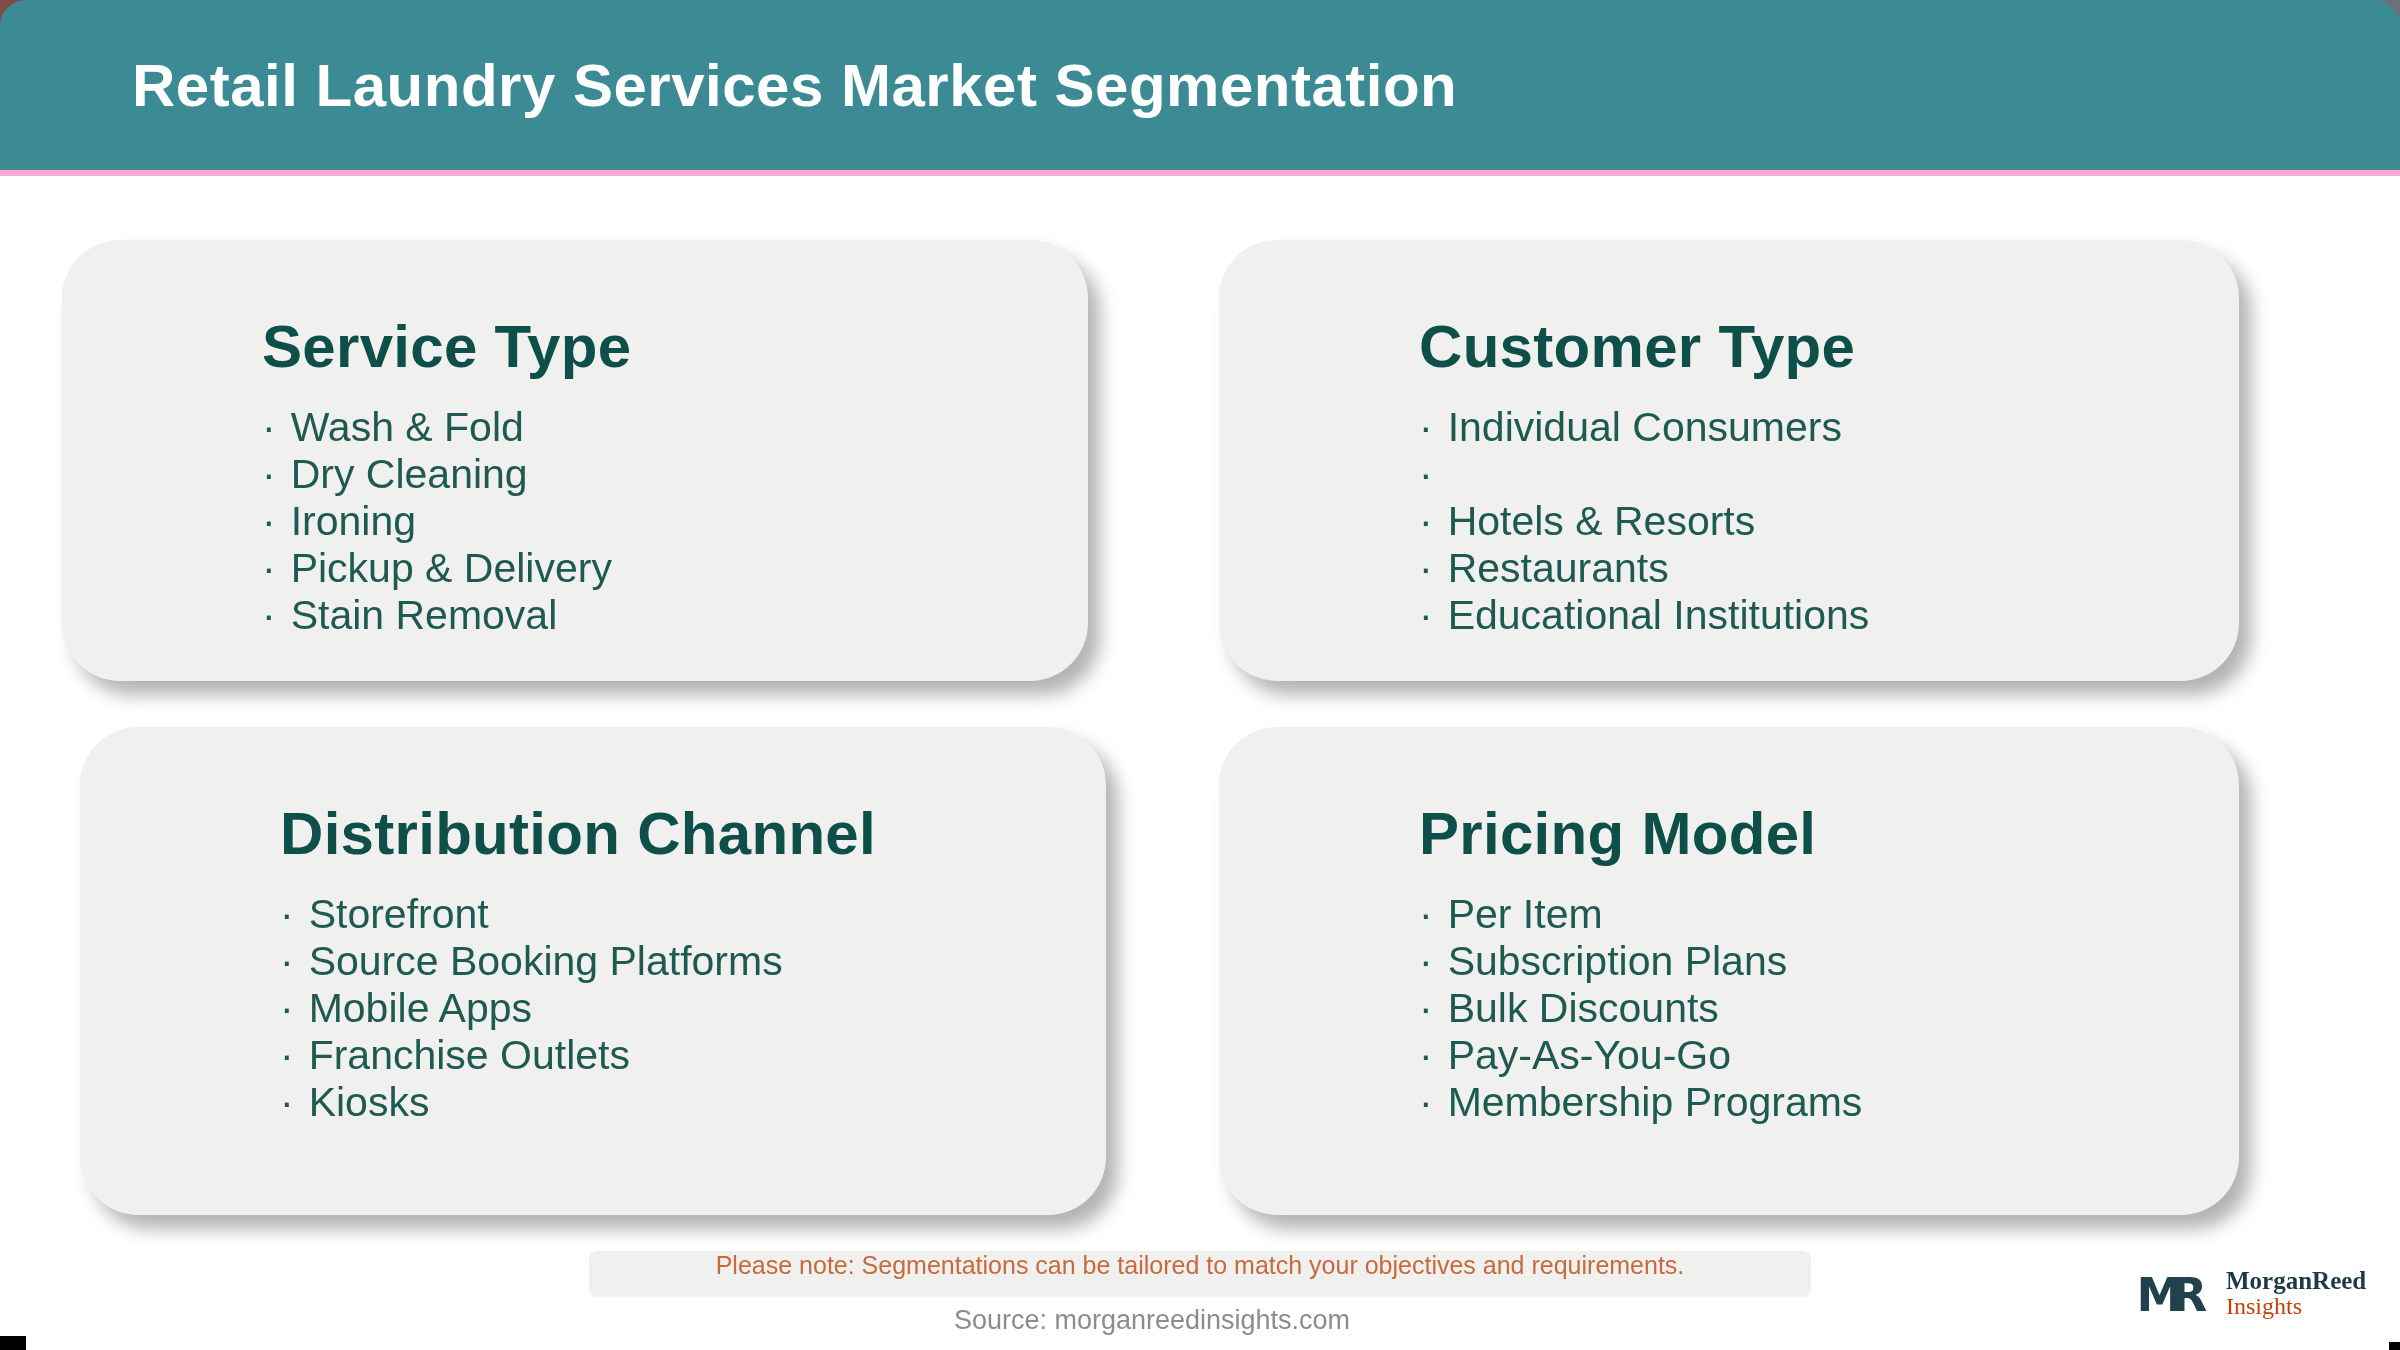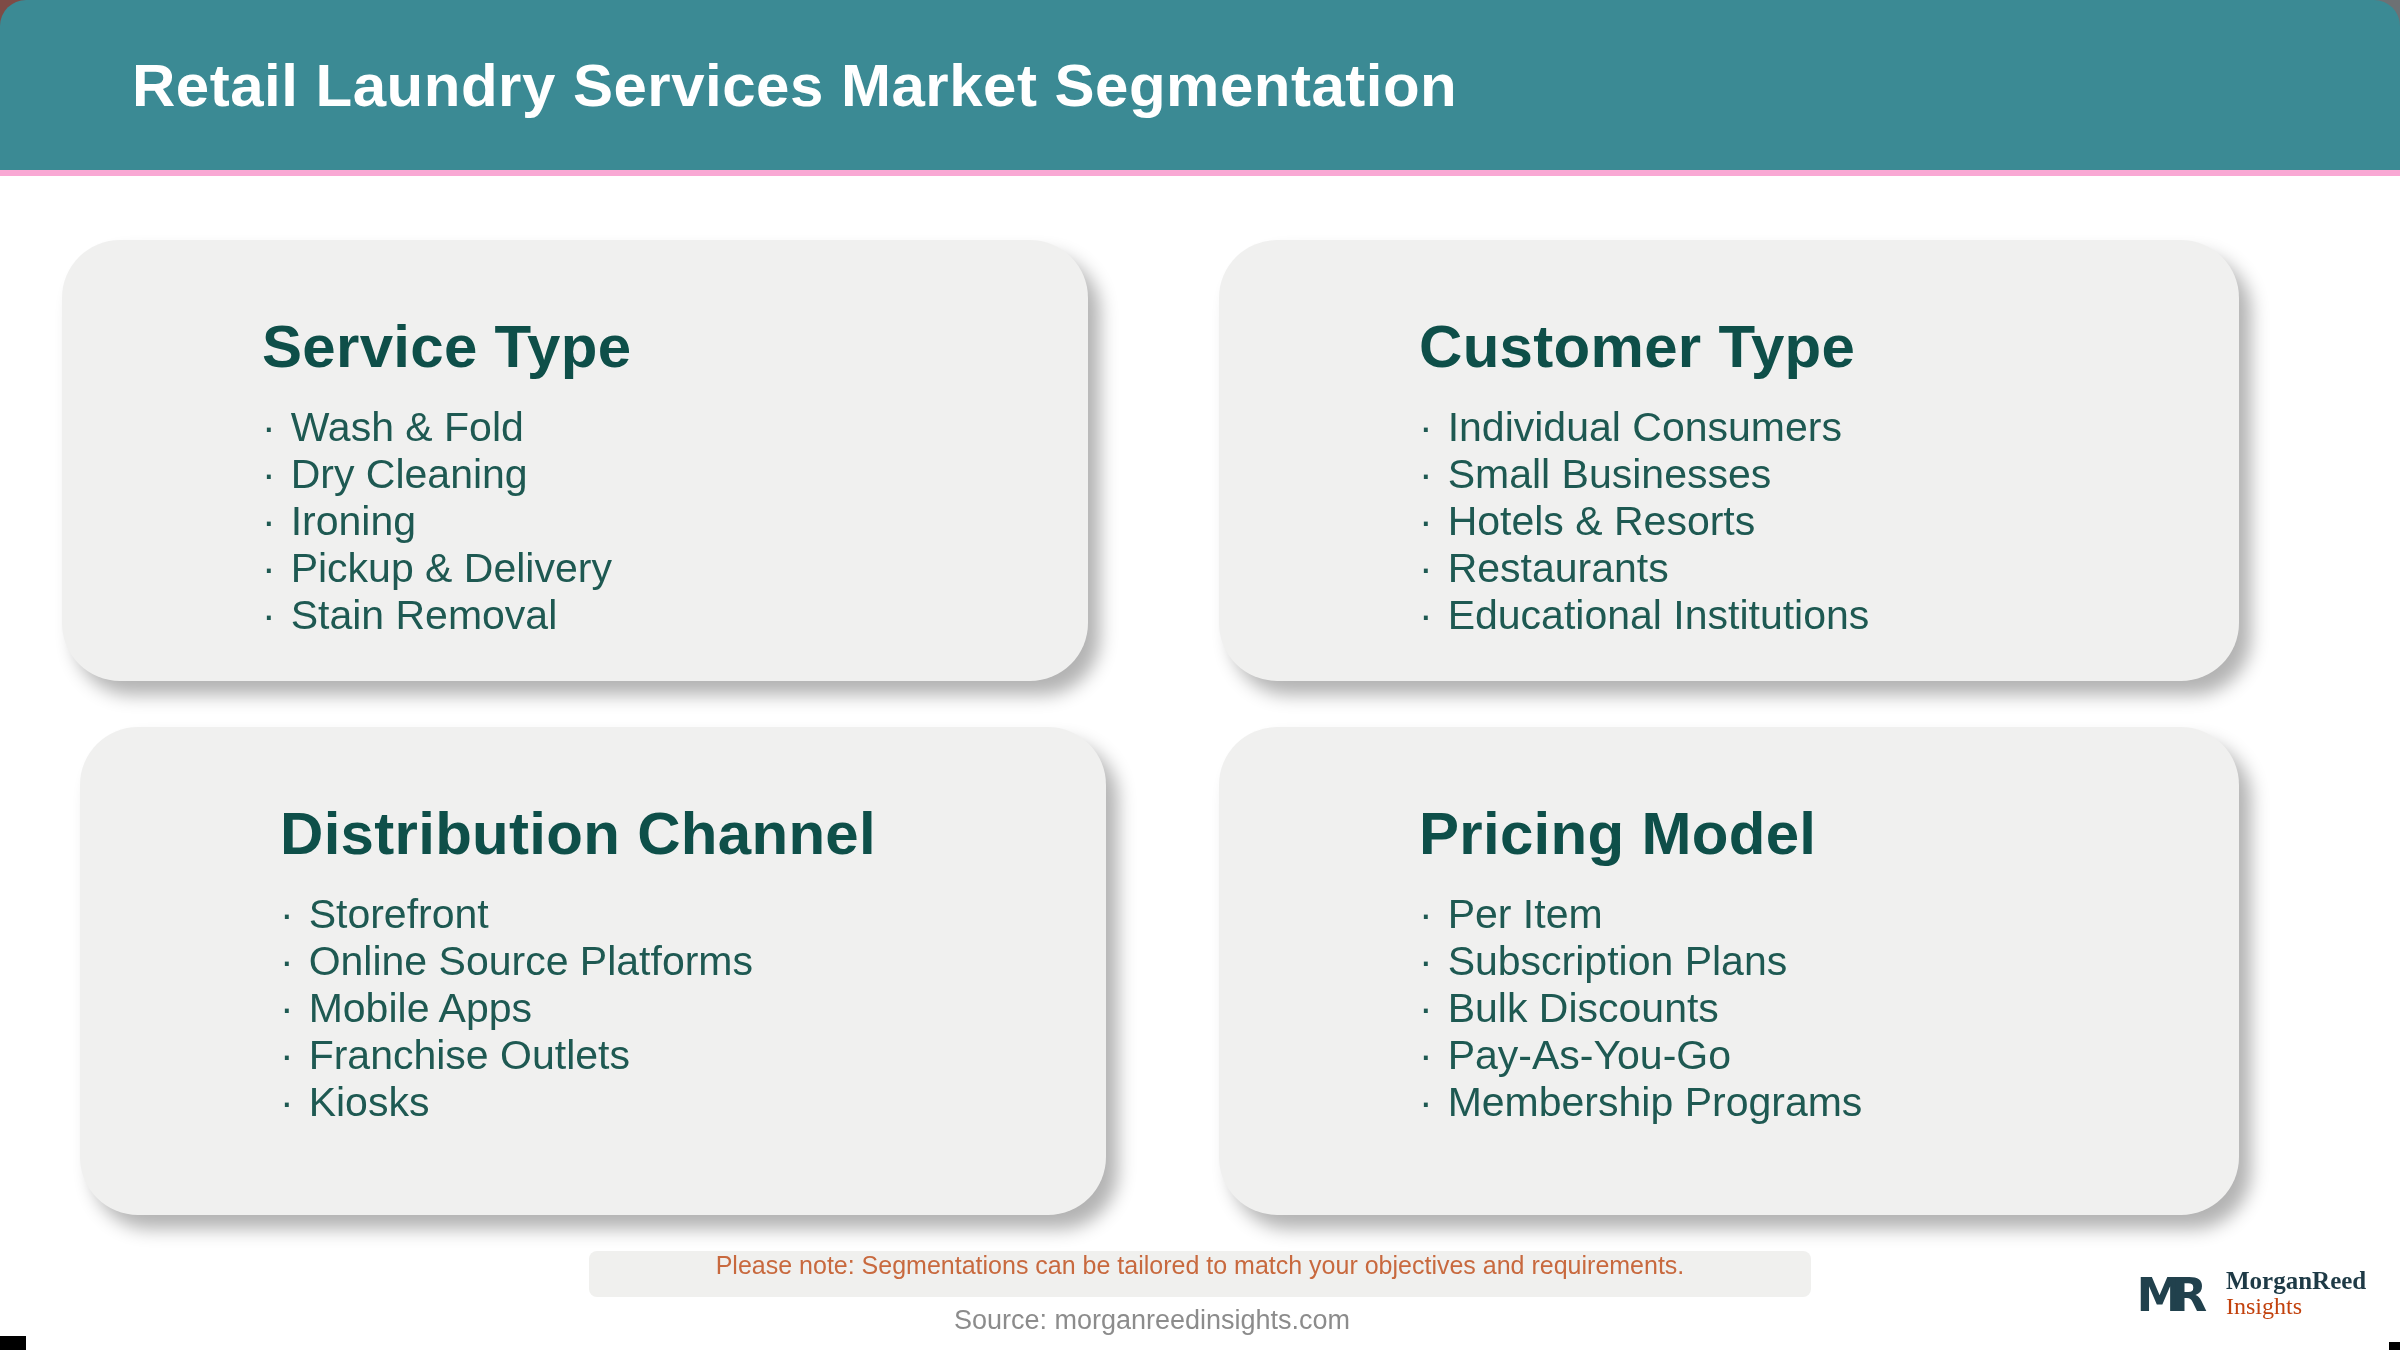--- a/index.html
+++ b/index.html
@@ -114,21 +114,20 @@
 
   <div class="card" id="card-1">
     <div class="card-title">Customer Type</div>
     <ul class="card-list">
       <li>
           <span class="bullet">·</span>
           <span>Individual Consumers</span>
         </li>
       <li>
           <span class="bullet">·</span>
-          <span>Small Businesses</span>
         </li>
       <li>
           <span class="bullet">·</span>
           <span>Hotels &amp; Resorts</span>
         </li>
       <li>
           <span class="bullet">·</span>
           <span>Restaurants</span>
         </li>
       <li>
@@ -140,21 +139,21 @@
 
   <div class="card" id="card-2">
     <div class="card-title">Distribution Channel</div>
     <ul class="card-list">
       <li>
           <span class="bullet">·</span>
           <span>Storefront</span>
         </li>
       <li>
           <span class="bullet">·</span>
-          <span>Online Source Platforms</span>
+          <span>Source Booking Platforms</span>
         </li>
       <li>
           <span class="bullet">·</span>
           <span>Mobile Apps</span>
         </li>
       <li>
           <span class="bullet">·</span>
           <span>Franchise Outlets</span>
         </li>
       <li>

